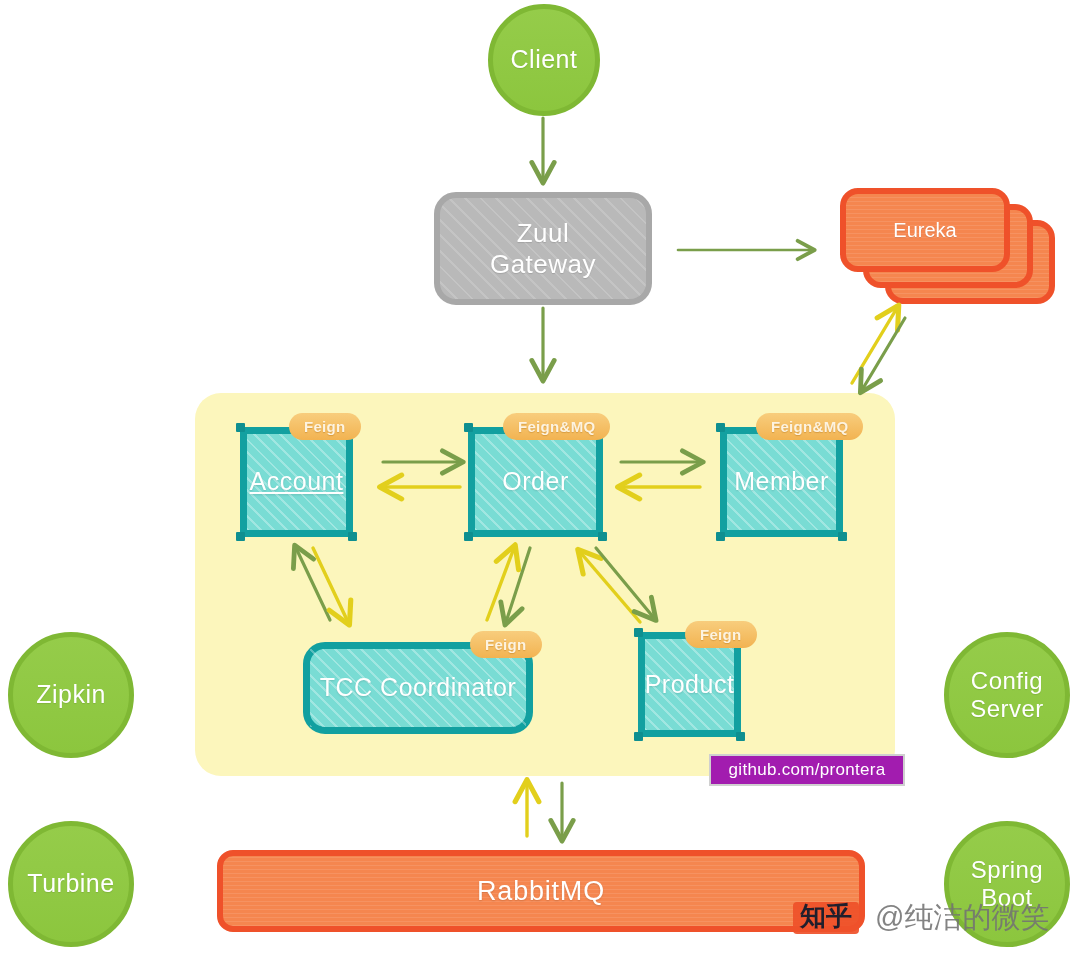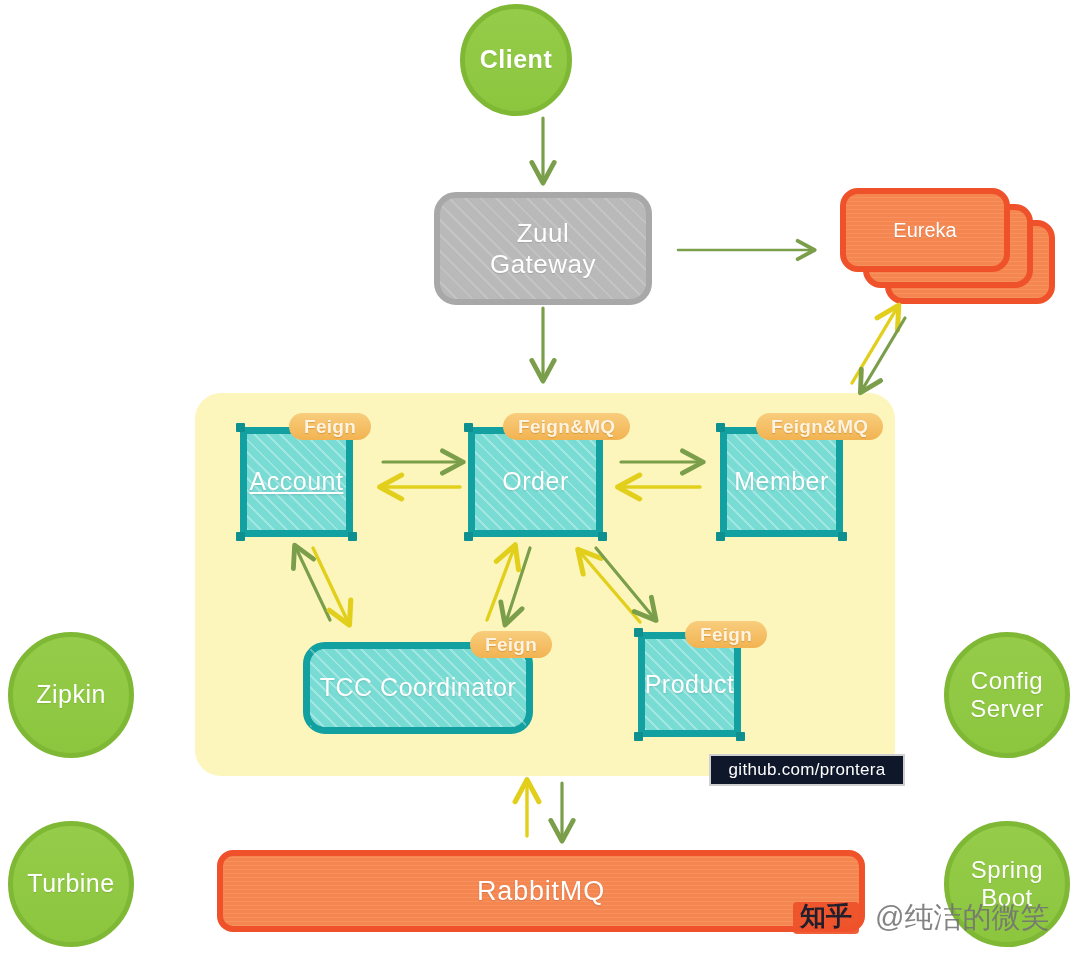--- a/index.html
+++ b/index.html
@@ -125,21 +125,21 @@
   
   .badge {
     position: absolute;
     display: flex;
     align-items: center;
     justify-content: center;
     background: #f6bf63;
     background-image: linear-gradient(180deg, #f8cd7d 0%, #f2b351 100%);
     border-radius: 20px;
     color: #fdf3e0;
-    font-size: 19px;
+    font-size: 15px;
     font-weight: bold;
     letter-spacing: 0.3px;
     height: 27px;
     padding: 0 15px;
     white-space: nowrap;
     z-index: 6;
     text-shadow: 0 1px 1px rgba(180,120,30,0.45);
   }
 
   
@@ -157,21 +157,21 @@
     color: #fff;
     font-size: 27px;
     letter-spacing: 0.8px;
     text-shadow: 0 1px 2px rgba(0,0,0,0.14);
   }
 
   
   .gh-tag {
     position: absolute;
     box-sizing: border-box;
-    background: #0f172a;
+    background: #a21caf;
     border: 2px solid #cfcfcf;
     display: flex;
     align-items: center;
     justify-content: center;
     color: #ffffff;
     font-size: 17px;
     letter-spacing: 0.3px;
     z-index: 20;
   }
   .zhihu-wm {
@@ -248,21 +248,21 @@
       <line x1="530" y1="548" x2="506" y2="622" stroke="#7a9e4a" stroke-width="3.2" marker-end="url(#ag)"></line>
 
       <line x1="640" y1="622" x2="580" y2="552" stroke="#e2cf1c" stroke-width="3.4" marker-end="url(#ay)"></line>
       <line x1="596" y1="548" x2="654" y2="618" stroke="#7a9e4a" stroke-width="3.2" marker-end="url(#ag)"></line>
 
       <line x1="527" y1="836" x2="527" y2="783" stroke="#e2cf1c" stroke-width="3.4" marker-end="url(#ay)"></line>
       <line x1="562" y1="783" x2="562" y2="838" stroke="#7a9e4a" stroke-width="3.2" marker-end="url(#ag)"></line>
     </g>
   </svg>
 
-  <div class="node circle" style="left:460px; top:4px; width:112px; height:112px;font-weight:bold;">
+  <div class="node circle" style="left:488px; top:4px; width:112px; height:112px;">
     <span>Client</span>
   </div>
 
   <div class="node gateway" style="left:434px; top:192px; width:218px; height:113px;">
     <span style="position:relative; z-index:2;">
       <span>Zuul</span><br>
       <span>Gateway</span>
     </span>
   </div>
 

